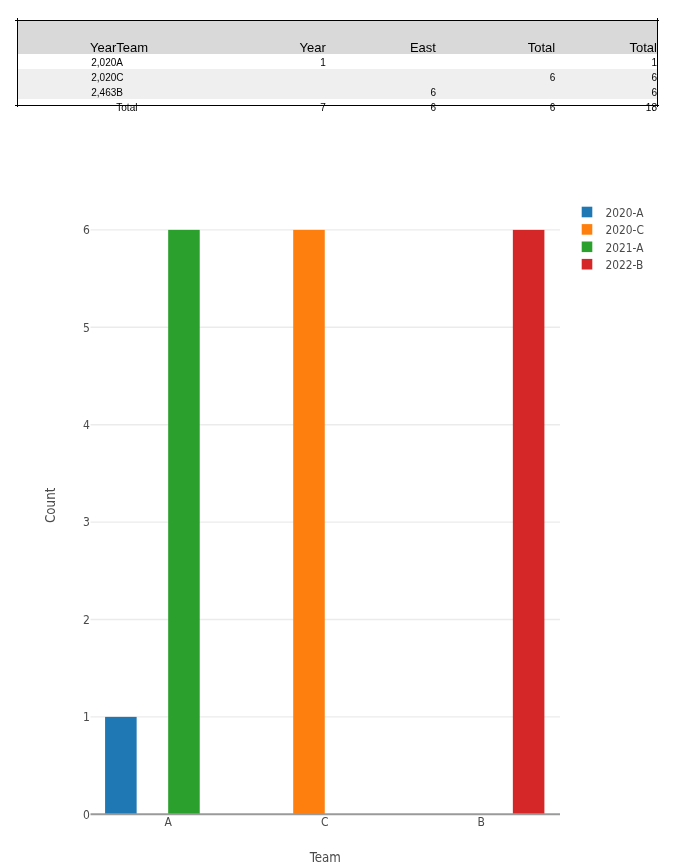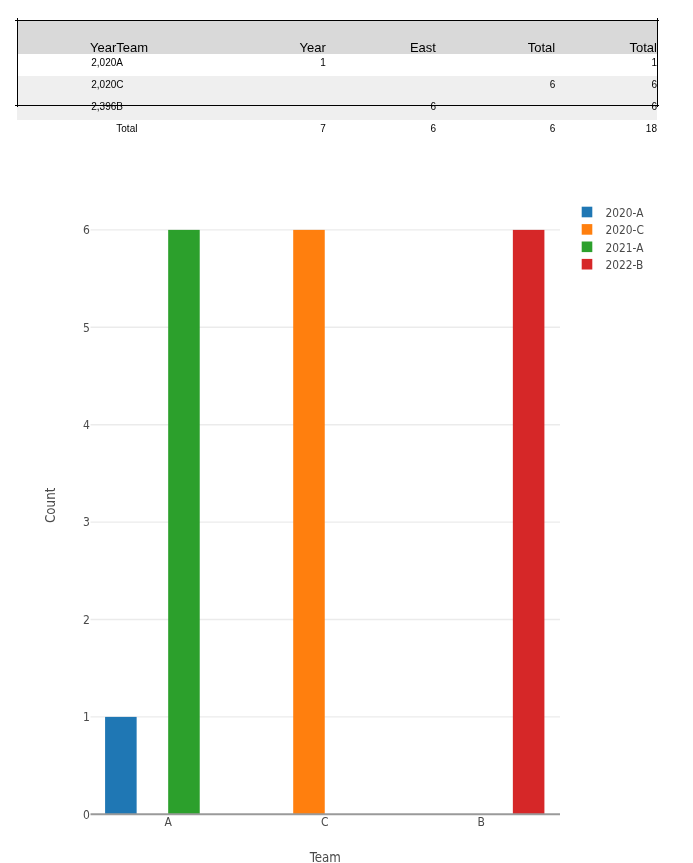--- a/index.html
+++ b/index.html
@@ -8,21 +8,21 @@
 
   
   .table-wrap{position:absolute;left:16.6px;top:19.7px;width:641px;}
   table.pivot{border-collapse:collapse;width:641.4px;table-layout:fixed;
               border:1.4px solid transparent;}
   
   .rule{position:absolute;background:#000;}
   .rule-h{height:1.4px;left:-1.4px;width:644.2px;}
   .rule-v{width:1.3px;top:-1.4px;height:88.4px;}
   table.pivot th, table.pivot td{padding:0;margin:0;font-weight:normal;
-              font-family:"Liberation Sans",sans-serif;color:#000;line-height:13.62px;height:22px;}
+              font-family:"Liberation Sans",sans-serif;color:#000;line-height:13.62px;height:15px;}
   table.pivot thead th{background:#d9d9d9;font-size:13px;height:16.0px;line-height:12.6px;
               padding-top:21px;vertical-align:top;box-sizing:border-box;}
   table.pivot tbody td{font-size:10px;line-height:10px;padding-top:3.6px;vertical-align:top;box-sizing:border-box;}
   tr.odd td{background:#ffffff;}
   tr.even td{background:#efefef;}
   tr.total td{background:#ffffff;}
   .ra{text-align:right;}
   .la{text-align:left;}
 
   
@@ -74,21 +74,21 @@
         </tr>
         <tr class="even" data-interactable="false">
           <td class="ra" data-interactable="false">2,020</td>
           <td class="la" data-interactable="false">C</td>
           <td class="ra" data-interactable="false"></td>
           <td class="ra" data-interactable="false"></td>
           <td class="ra" data-interactable="false">6</td>
           <td class="ra" data-interactable="false">6</td>
         </tr>
         <tr class="even" data-interactable="false">
-          <td class="ra" data-interactable="false">2,396</td>
+          <td class="ra" data-interactable="false">2,463</td>
           <td class="la" data-interactable="false">B</td>
           <td class="ra" data-interactable="false"></td>
           <td class="ra" data-interactable="false">6</td>
           <td class="ra" data-interactable="false"></td>
           <td class="ra" data-interactable="false">6</td>
         </tr>
         <tr class="total" data-interactable="false">
           <td class="ra" data-interactable="false"></td>
           <td class="la" data-interactable="false">Total</td>
           <td class="ra" data-interactable="false">7</td>

